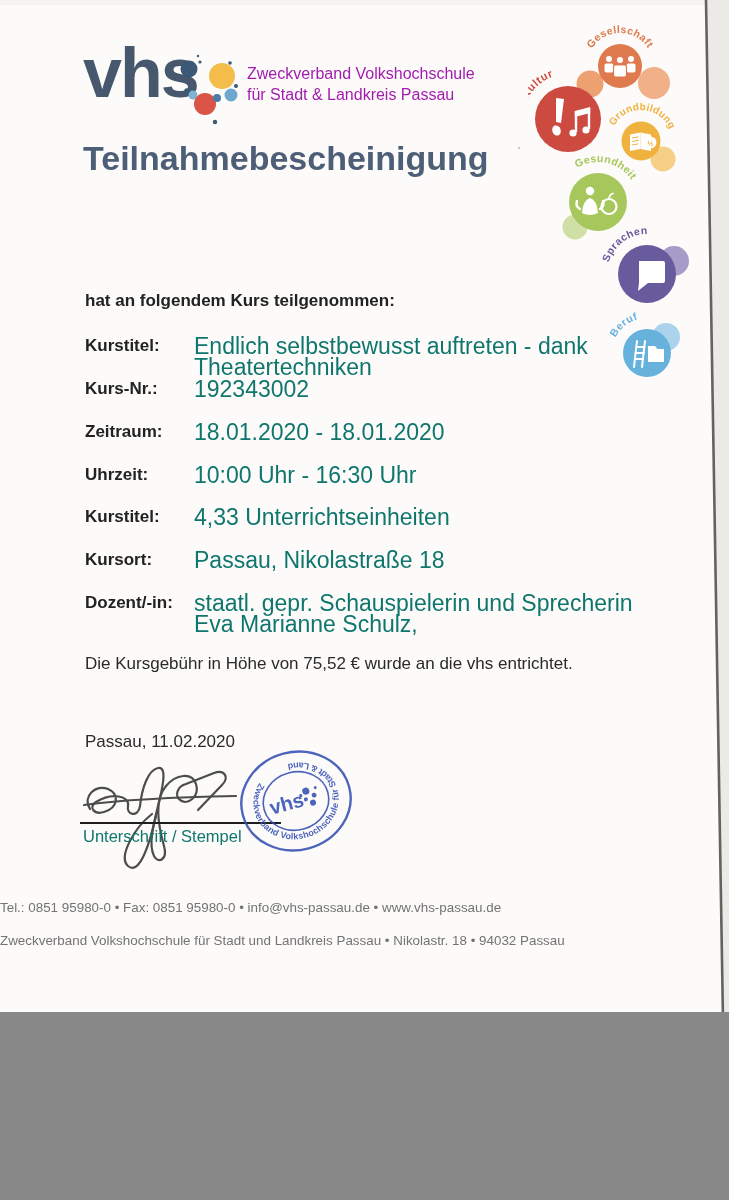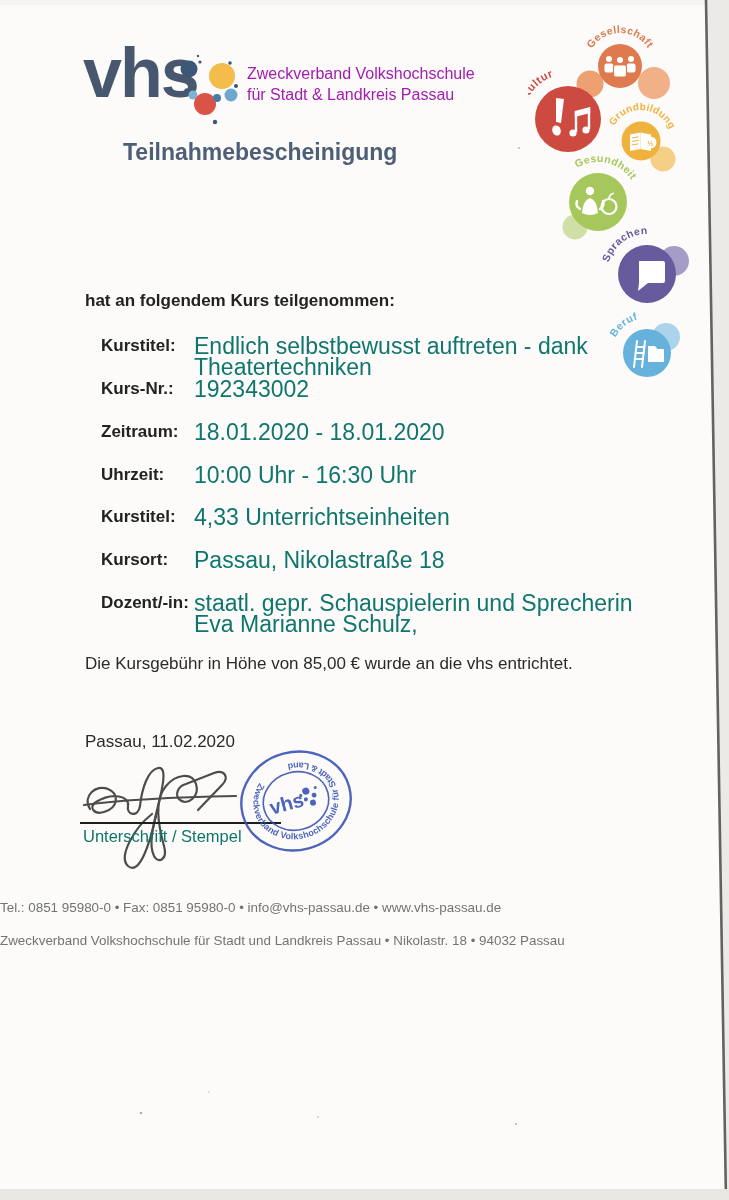--- a/index.html
+++ b/index.html
@@ -1,28 +1,28 @@
 <!DOCTYPE html>
 <html><head>
 <meta charset="utf-8">
 <style>
   html,body{margin:0;padding:0;background:#888;}
   .page{
-    position:relative;width:729px;height:1200px;margin:0 auto;
+    position:relative;width:729px;height:1012px;margin:0 auto;
     background:#fcfbf9;overflow:hidden;
     font-family:"Liberation Sans","DejaVu Sans",sans-serif;
     color:#262626;
   }
   .abs{position:absolute;}
   .logo-vhs{left:83px;top:38px;font-size:70px;font-weight:bold;color:#47586e;letter-spacing:-2px;line-height:1;}
   .org{left:247px;top:63px;font-size:16px;line-height:21px;color:#a21caf;}
-  .doc-title{left:83px;top:139px;font-size:23px;font-weight:bold;color:#4d5e77;letter-spacing:0px;margin-left:40px;}
+  .doc-title{left:83px;top:139px;font-size:34px;font-weight:bold;color:#4d5e77;letter-spacing:0px;}
   .recipient{left:85px;top:238px;font-size:23px;font-weight:bold;color:#222;}
   .intro{left:85px;top:291px;font-size:17px;font-weight:bold;color:#222;}
-  .frow-label{left:85px;font-size:17px;font-weight:bold;color:#222;margin-left:16px;}
+  .frow-label{left:85px;font-size:17px;font-weight:bold;color:#222;}
   .frow-value{left:194px;font-size:23px;color:#0f766e;line-height:21px;}
   .fee{left:85px;top:654px;font-size:17px;color:#2a2a2a;}
   .placedate{left:85px;top:732px;font-size:17px;color:#2a2a2a;}
   .sig-line{left:80px;top:822px;width:201px;height:2px;background:#1f1f1f;}
   .sig-label{left:83px;top:827px;font-size:16.5px;color:#0f766e;}
   .footer{left:0;width:729px;font-size:13.4px;color:#737373;}
   .f1{top:933px;} .f2{top:900px;}
   svg{display:block;}
 </style>
 </head>
@@ -179,21 +179,21 @@
 
   <div class="abs frow-label" style="top:550px">Kursort:</div>
   <div class="abs frow-value" style="top:550px">Passau, Nikolastraße 18</div>
 
   <div class="abs frow-label" style="top:593px">Dozent/-in:</div>
   <div class="abs frow-value" style="top:593px">
     <div>staatl. gepr. Schauspielerin und Sprecherin</div>
     <div>Eva Marianne Schulz,</div>
   </div>
 
-  <div class="abs fee">Die Kursgebühr in Höhe von 85,00 € wurde an die vhs entrichtet.</div>
+  <div class="abs fee">Die Kursgebühr in Höhe von 75,52 € wurde an die vhs entrichtet.</div>
   <div class="abs placedate">Passau, 11.02.2020</div>
 
   <svg class="abs" style="left:55px;top:745px;" width="260" height="135" viewBox="55 745 260 135">
     <g fill="none" stroke="#3a3a3a" stroke-width="2.2" stroke-linecap="round" opacity="0.9">
       <path d="M 90 809 C 82 796 96 784 108 789 C 120 794 118 808 104 812 C 94 815 88 807 96 802 C 112 792 130 796 128 806 C 126 815 138 818 140 806 C 142 788 148 770 158 768 C 168 766 162 790 158 806"></path>
       <path d="M 158 806 C 154 822 148 844 154 856 C 158 864 168 860 164 846 C 158 824 154 800 166 786 C 176 774 192 772 196 784 C 200 796 188 806 180 800 C 174 795 178 786 186 784 L 214 773 C 224 769 230 777 222 785 L 198 810"></path>
       <path d="M 84 805 C 128 799 180 797 236 796"></path>
       <path d="M 156 816 C 150 842 140 876 128 866 C 118 857 134 828 152 814"></path>
     </g>
   </svg>

